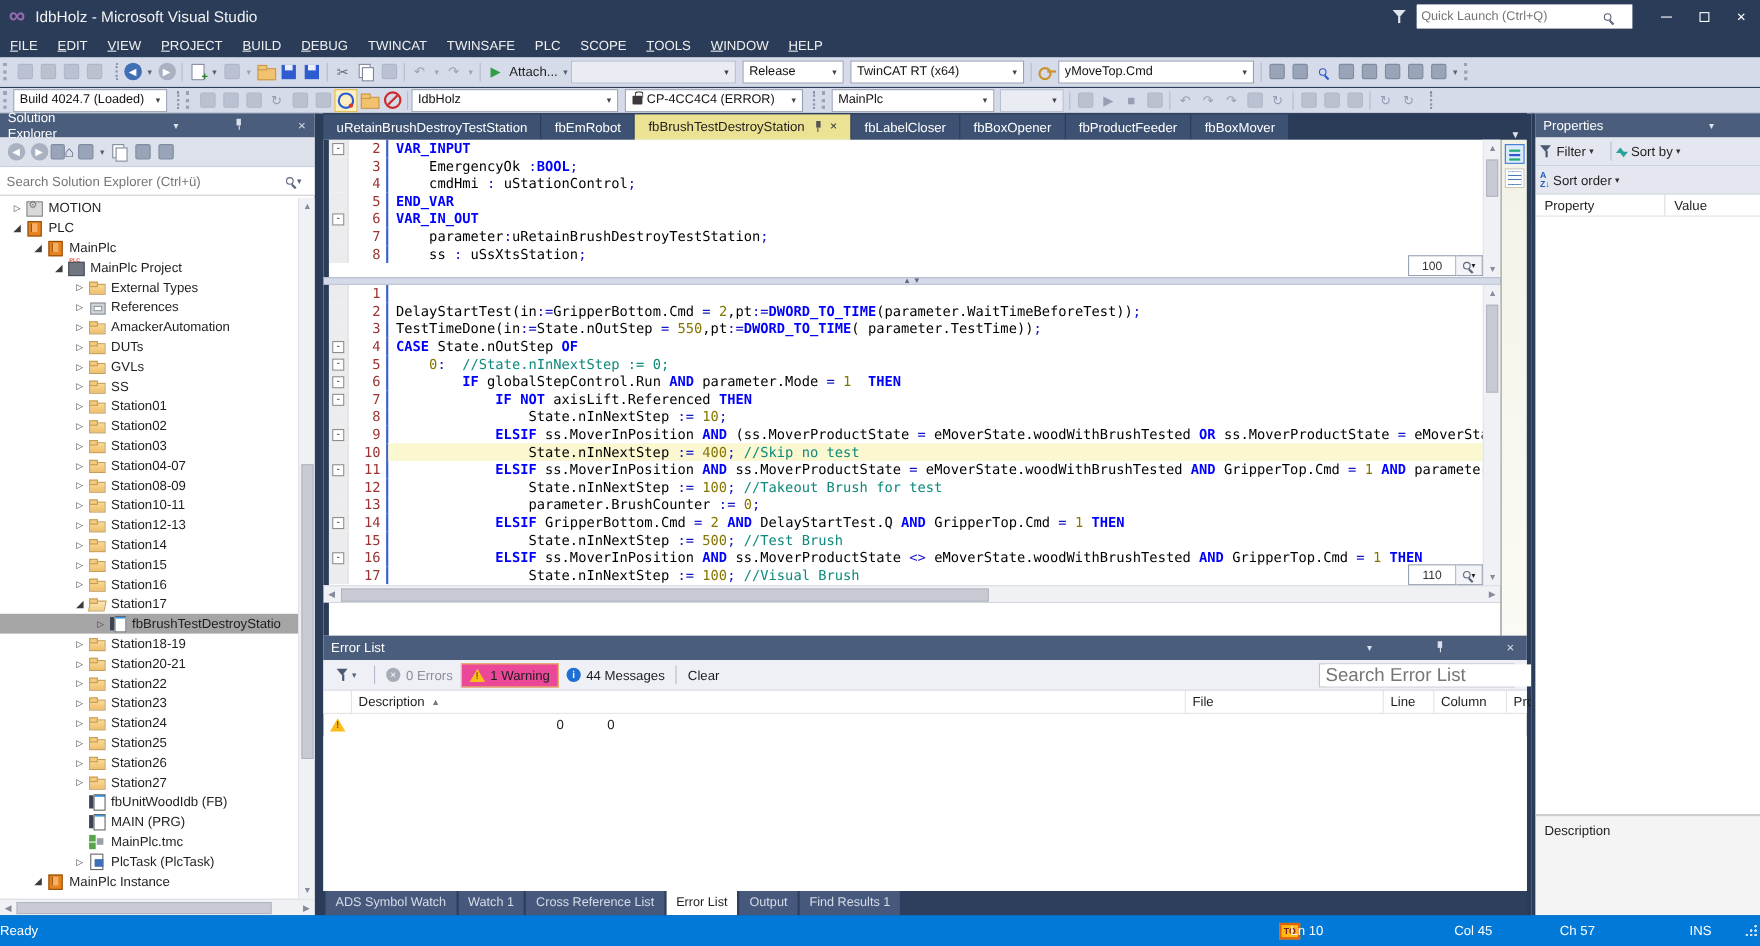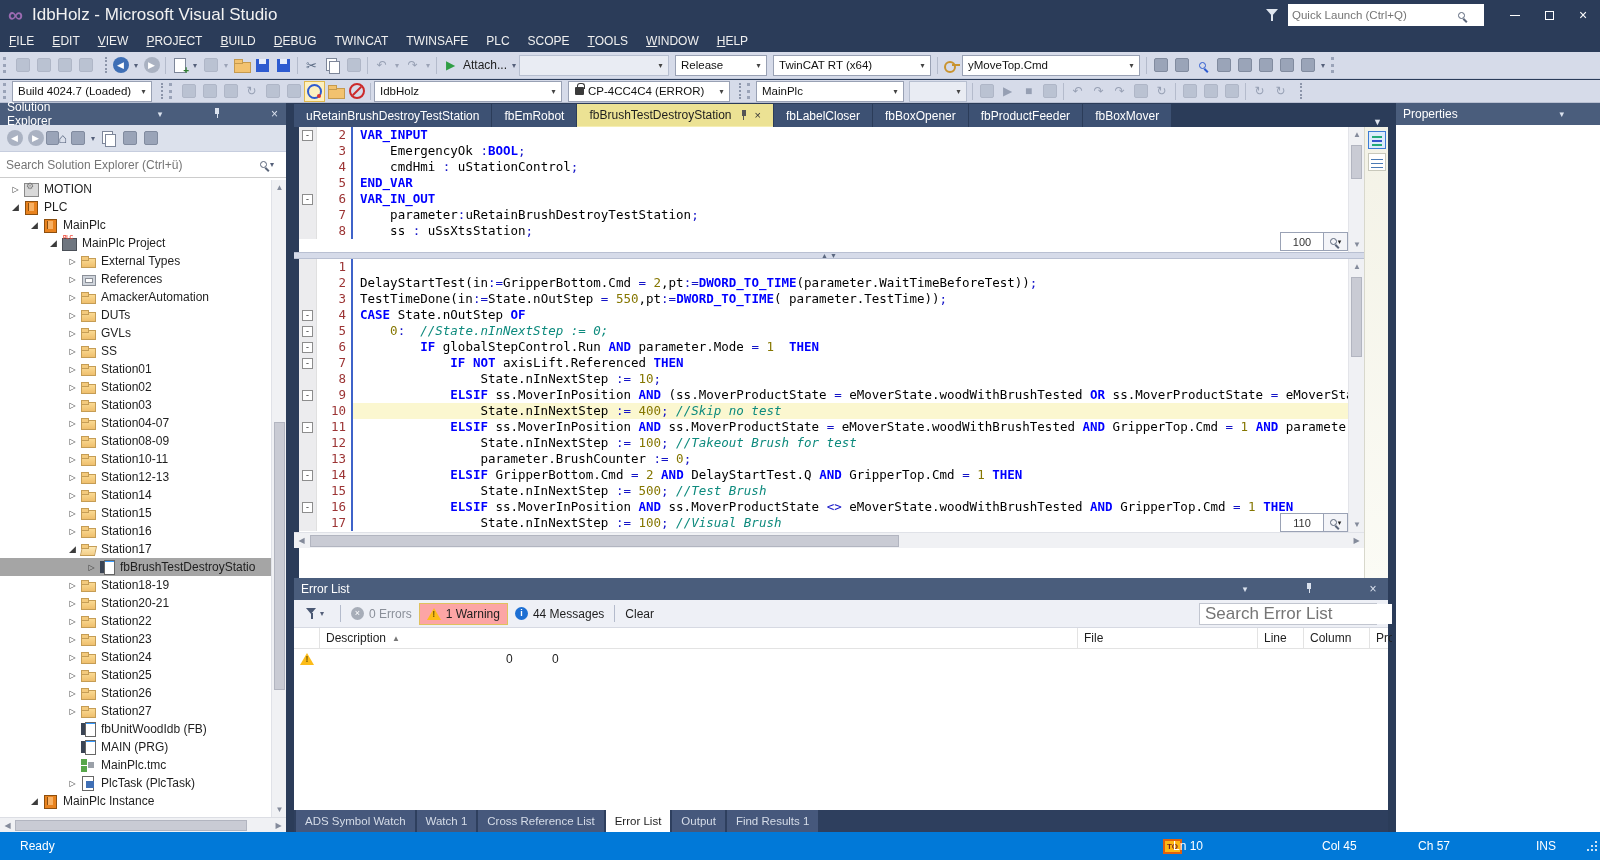--- a/index.html
+++ b/index.html
@@ -3,21 +3,21 @@
 <meta charset="utf-8">
 <style>
   *{box-sizing:border-box;margin:0;padding:0;}
   html,body{width:1600px;height:860px;overflow:hidden;}
   body{font-family:"Liberation Sans",sans-serif;background:#2b3c59;font-size:12px;color:#1e1e1e;}
   #app{position:absolute;inset:0;width:1600px;height:860px;}
 
   
   .titlebar{position:absolute;top:0;left:0;right:0;height:30px;background:#2b3c59;display:flex;align-items:center;color:#fff;}
   .vslogo{color:#9b6bb1;font-size:21px;font-weight:bold;margin:0 9px 0 8px;line-height:30px;}
-  .wtitle{font-size:17px;color:#f2f2f2;}
+  .wtitle{font-size:14px;color:#f2f2f2;}
   .tb-right{margin-left:auto;display:flex;align-items:center;height:100%;}
   .funnel{width:12px;height:12px;position:relative;margin-right:10px;}
   .funnel::before{content:"";position:absolute;left:0;top:0;border-left:6px solid transparent;border-right:6px solid transparent;border-top:7px solid #dfe5ee;}
   .funnel::after{content:"";position:absolute;left:5px;top:6px;width:2px;height:6px;background:#dfe5ee;}
   .quicklaunch{position:relative;width:196px;height:22px;background:#fff;display:flex;align-items:center;margin-right:14px;}
   .quicklaunch input{border:none;outline:none;width:170px;height:20px;font-size:11.5px;padding:0 4px;color:#555;font-family:"Liberation Sans",sans-serif;}
   .mag{display:inline-block;width:7px;height:7px;border:1.6px solid #5a6579;border-radius:50%;position:relative;}
   .mag::after{content:"";position:absolute;left:5px;top:5px;width:5px;height:1.6px;background:#5a6579;transform:rotate(45deg);transform-origin:0 0;}
   .winbtn{width:34px;height:30px;display:flex;align-items:center;justify-content:center;color:#fff;}
   .minbar{width:10px;height:1px;background:#fff;display:inline-block;}
@@ -132,21 +132,21 @@
   #pane-bot{top:156px;height:273px;}
   .code-row{display:flex;height:16px;line-height:16px;font-family:"DejaVu Sans Mono","Liberation Mono",monospace;font-size:12.5px;flex:none;}
   .fold-col{width:18px;background:#ececee;flex:none;position:relative;border-right:1px solid #e0e0e0;}
   .fold-box{position:absolute;left:3px;top:2.5px;width:11px;height:11px;border:1px solid #8d8d8d;background:#fff;font-size:9px;line-height:9px;text-align:center;color:#333;}
   .num-col{width:34px;flex:none;text-align:right;padding-right:5px;color:#9c3434;background:#fff;}
   .blue-div{width:2px;background:#3f63c9;flex:none;}
   .code-txt{flex:1;white-space:pre;overflow:hidden;padding-left:7px;color:#000;}
   .code-txt.cur{background:#fbf7d0;}
   .kw{color:#0000ff;font-weight:bold;}
   .num{color:#857600;}
-  .com{color:#0d8a7d;font-style:italic;margin-top:15px;}
+  .com{color:#0d8a7d;margin-top:15px;}
   .op{color:#1414c8;}
   .pane-vscroll{position:absolute;right:24px;width:16px;background:#f0f1f4;border-left:1px solid #e3e4e9;}
   #vs-top{top:24px;height:125px;}
   #vs-bot{top:156px;height:273px;}
   .pane-vscroll .sarrow{left:0;width:16px;}
   .zoombox{position:absolute;display:flex;z-index:5;}
   #zoom-top{right:40px;top:129px;}
   #zoom-bot{right:40px;top:410px;}
   .zval{width:44px;height:19px;border:1px solid #9aa2b5;background:#fff;font-size:11px;text-align:center;line-height:18px;color:#333;}
   .zmag{width:24px;height:19px;border:1px solid #9aa2b5;border-left:none;background:#f3f4f8;display:flex;align-items:center;justify-content:center;}
@@ -158,21 +158,21 @@
   .vtico.seltd{border:1px solid #3a7bd5;background:#dcebfb;}
   .vtico.lines::after{content:"";position:absolute;left:3px;top:4px;width:10px;height:2px;background:#2a7;box-shadow:0 4px 0 #35c,0 8px 0 #2a7;}
   .vtico.grid::after{content:"";position:absolute;left:2px;top:2px;width:12px;height:12px;background:
     repeating-linear-gradient(0deg,#4a7ab5 0 1px,#fff 1px 4px),repeating-linear-gradient(90deg,#4a7ab5 0 1px,#fff0 1px 4px);}
 
   
   #errlist{position:absolute;left:0;right:0;top:475px;height:232px;background:#fff;display:flex;flex-direction:column;}
   .el-toolbar{height:28px;background:#eef0f6;border-bottom:1px solid #d6d9e2;display:flex;align-items:center;padding:0 5px;}
   .el-btn{display:flex;align-items:center;height:22px;padding:0 7px;font-size:12px;color:#1e1e1e;}
   .el-btn.dimt{color:#8a8f99;}
-  .el-btn.on{background:#fca5a5;border:1px solid #e0c15e;}
+  .el-btn.on{background:#ec4899;border:1px solid #e0c15e;}
   .errico{width:13px;height:13px;border-radius:50%;background:#a7adb8;color:#fff;font-size:9px;line-height:13px;text-align:center;margin-right:5px;}
   .warnico{width:0;height:0;border-left:7px solid transparent;border-right:7px solid transparent;border-bottom:12px solid #fcbc19;position:relative;margin-right:5px;}
   .warnico::after{content:"!";position:absolute;left:-1.5px;top:1px;font-size:9px;font-weight:bold;color:#7a5b00;}
   .infoico{width:13px;height:13px;border-radius:50%;background:#1d6fd3;color:#fff;font-size:9px;font-weight:bold;line-height:13px;text-align:center;margin-right:5px;}
   .el-search{margin-left:auto;margin-right:6px;width:178px;height:22px;background:#fff;border:1px solid #c2c6d0;display:flex;align-items:center;padding:0 5px;}
   .el-search input{flex:1;border:none;outline:none;font-size:17px;color:#777;font-family:"Liberation Sans",sans-serif;}
   .el-header{height:21px;display:flex;border-bottom:1px solid #e3e3e3;font-size:12px;color:#1e1e1e;align-items:center;background:#fff;}
   .el-header .hc{border-right:1px solid #e3e3e3;height:100%;display:flex;align-items:center;padding:0 6px;}
   .el-row{height:20px;display:flex;align-items:center;font-size:12px;}
   .el-row .hc{padding:0 6px;display:flex;align-items:center;}
@@ -186,21 +186,21 @@
   .funnel2{width:11px;height:11px;position:relative;}
   .funnel2::before{content:"";position:absolute;left:0;top:0;border-left:5.5px solid transparent;border-right:5.5px solid transparent;border-top:6px solid #4a5873;}
   .funnel2::after{content:"";position:absolute;left:4.5px;top:5px;width:2px;height:6px;background:#4a5873;}
 
   
   .btabs{position:absolute;left:0;right:0;bottom:0;height:22px;background:#2e3f5e;display:flex;align-items:stretch;padding-left:2px;}
   .btab{display:flex;align-items:center;padding:0 9px;margin-right:2px;font-size:11.5px;color:#d5dce8;background:#46587c;}
   .btab.active{background:#fff;color:#1e1e1e;}
 
   
-  #props{right:0;top:103px;width:208px;bottom:28px;display:flex;flex-direction:row;border-left:4px solid #2b3c59;}
+  #props{right:0;top:103px;width:208px;bottom:28px;display:flex;flex-direction:column;border-left:4px solid #2b3c59;}
   .pr-toolbar{background:#e4e7ef;border-bottom:1px solid #cdd1dd;padding:2px 4px;font-size:12px;color:#1e1e1e;display:flex;align-items:center;height:26px;}
   .pr-btn{display:flex;align-items:center;margin-right:6px;}
   .pr-btn .caret{color:#333;}
   .sorticon{width:12px;height:12px;position:relative;margin-right:3px;}
   .sorticon::before{content:"";position:absolute;left:1px;top:2px;width:0;height:0;border-left:4px solid transparent;border-right:4px solid transparent;border-bottom:5px solid #2aa198;}
   .sorticon::after{content:"";position:absolute;left:4px;top:6px;width:0;height:0;border-left:4px solid transparent;border-right:4px solid transparent;border-top:5px solid #2aa198;}
   .azicon{font-size:8px;font-weight:bold;color:#1e5fb8;margin-right:3px;line-height:8px;}
   .pr-grid-head{height:20px;display:flex;border-bottom:1px solid #dcdcdc;font-size:12px;align-items:center;background:#fff;}
   .pr-grid-head .pc{padding:0 8px;height:100%;display:flex;align-items:center;}
   .pr-grid-head .pc:first-child{width:118px;border-right:1px solid #dcdcdc;}
@@ -1014,21 +1014,21 @@
       <span class="pc">Property</span>
       <span class="pc">Value</span>
     </div>
     <div class="pr-body"></div>
     <div class="pr-desc">
       <span>Description</span>
     </div>
   </aside>
 
   <footer class="statusbar">
-    <span class="sb-item" style="left:20px">Ready</span>
+    <span class="sb-item" style="left:0">Ready</span>
     <span class="sb-item" style="left:1163px">
         <span class="to-badge">TO</span>
       </span>
     <span class="sb-item" style="left:1173px">Ln 10</span>
     <span class="sb-item" style="left:1322px">Col 45</span>
     <span class="sb-item" style="left:1418px">Ch 57</span>
     <span class="sb-item" style="left:1536px">INS</span>
     <span class="sb-item" style="right:2px">
         <span class="gripdots"></span>
       </span>

